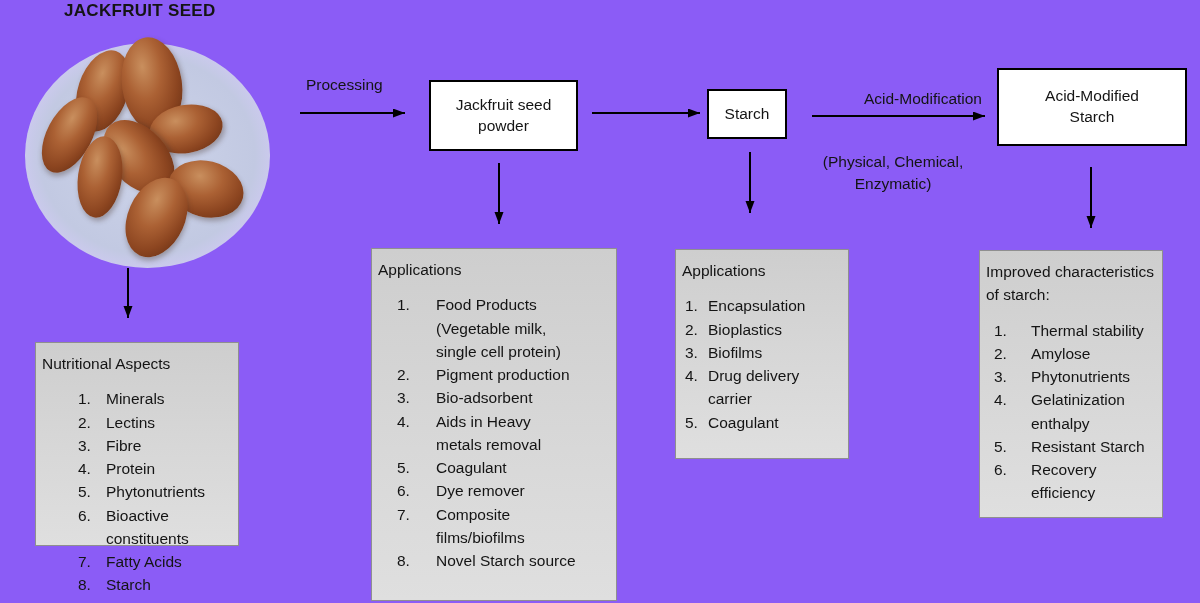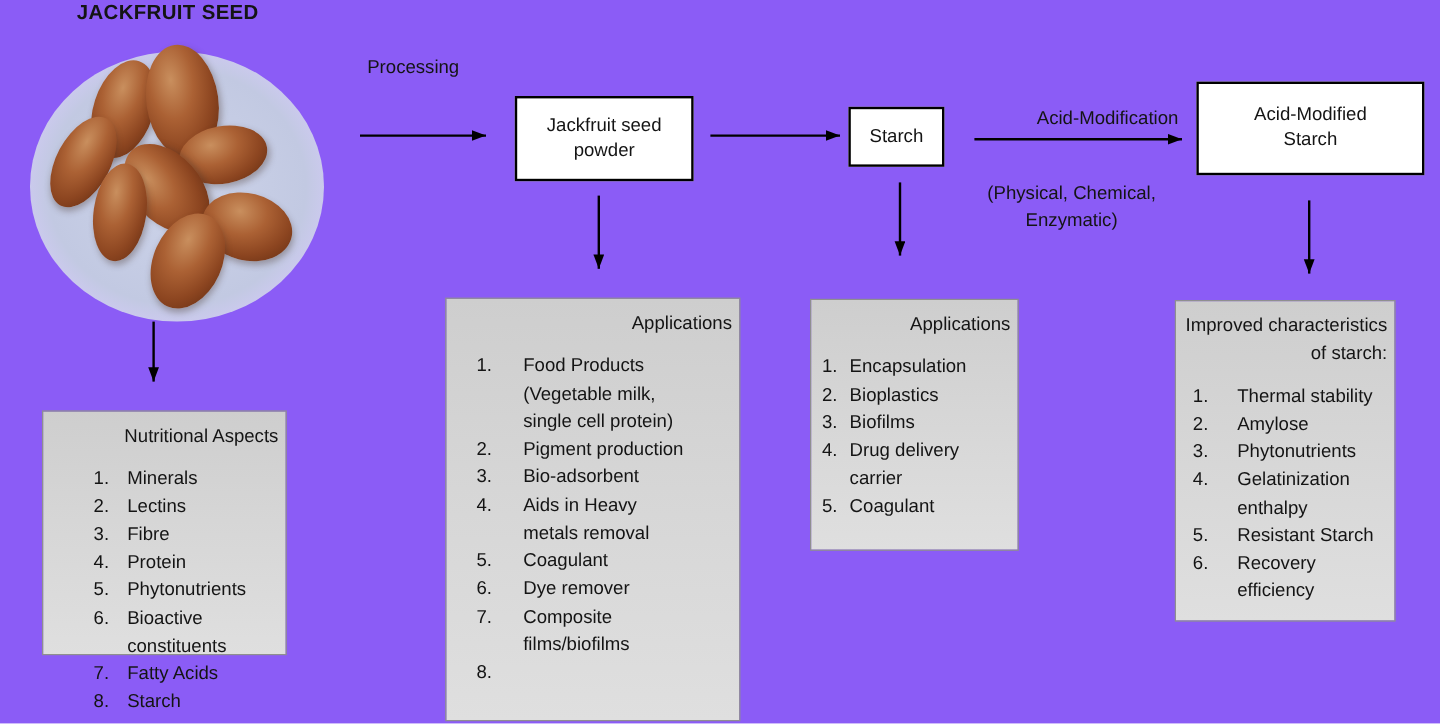--- a/index.html
+++ b/index.html
@@ -29,21 +29,21 @@
     background:radial-gradient(ellipse at 38% 30%,
       #c98f5e 0%, #ab6134 35%, #8c4520 65%, #5e2a11 100%);
     box-shadow:2px 3px 5px rgba(70,50,40,.35);
   }
 
   
   svg.arrows { position:absolute; left:0; top:0; pointer-events:none; }
 
   
   .flow-label { position:absolute; white-space:pre-line; }
-  .processing-label { left:306px; top:48px; }
+  .processing-label { left:306px; top:76px; }
   .acidmod-label { left:806px; top:90px; width:176px; text-align:right; }
   .acidmod-sub { left:786px; top:127px; width:214px; text-align:center; line-height:1.45;margin-top:24px; }
 
   
   .wbox {
     position:absolute; background:#ffffff; border:2px solid #000;
     display:flex; align-items:center; justify-content:center;
     text-align:center; line-height:1.35; white-space:pre-line;
     box-sizing:border-box;
   }
@@ -51,21 +51,21 @@
   .wbox.starch { left:707px; top:89px; width:80px; height:50px; }
   .wbox.acidmod { left:997px; top:68px; width:190px; height:78px; }
 
   
   .gbox {
     position:absolute; box-sizing:border-box;
     background:linear-gradient(180deg,#cecece 0%,#d6d6d6 45%,#dfdfdf 100%);
     border:1px solid #8f8f8f;
     line-height:1.5;
   }
-  .gbox .gtitle { text-align:right; padding:9px 6px 0; white-space:pre-line; }
+  .gbox .gtitle { text-align:left; padding:9px 6px 0; white-space:pre-line; }
   .gbox ol { list-style:none; margin:12px 0 0; padding:0; }
   .gbox li { display:flex; align-items:flex-start; }
   .gbox .num { flex:none; }
   .gbox .txt { white-space:pre-line; padding-right:4px; }
 
   .gbox.nutri   { left:35px;  top:342px; width:204px; height:204px; }
   .gbox.nutri .num   { margin-left:42px; width:28px; }
   .gbox.papps   { left:371px; top:248px; width:246px; height:353px; }
   .gbox.papps .num   { margin-left:25px; width:39px; }
   .gbox.sapps   { left:675px; top:249px; width:174px; height:210px; }
@@ -192,20 +192,21 @@
           <span class="num">6.</span>
           <span class="txt">Dye remover</span>
         </li>
         <li>
           <span class="num">7.</span>
           <span class="txt">Composite
 films/biofilms</span>
         </li>
         <li>
           <span class="num">8.</span>
+          <span class="txt">Novel Starch source</span>
         </li>
       </ol>
   </div>
 
   <div class="gbox sapps">
     <div class="gtitle">Applications</div>
     <ol>
         <li>
           <span class="num">1.</span>
           <span class="txt">Encapsulation</span>

